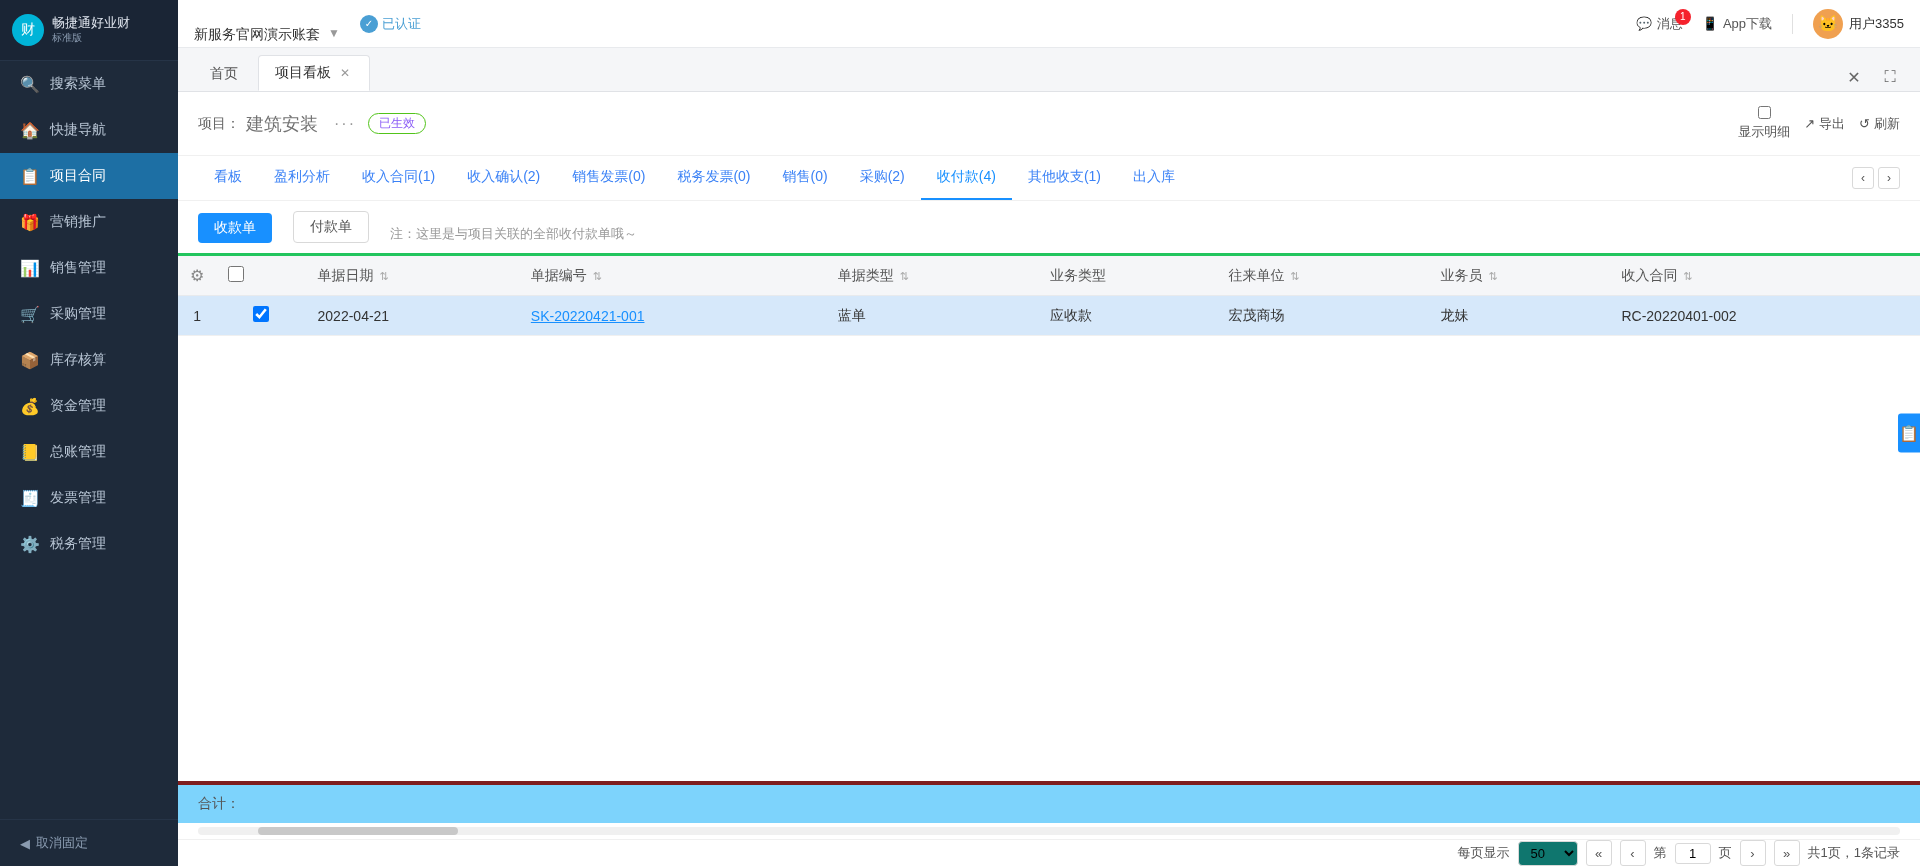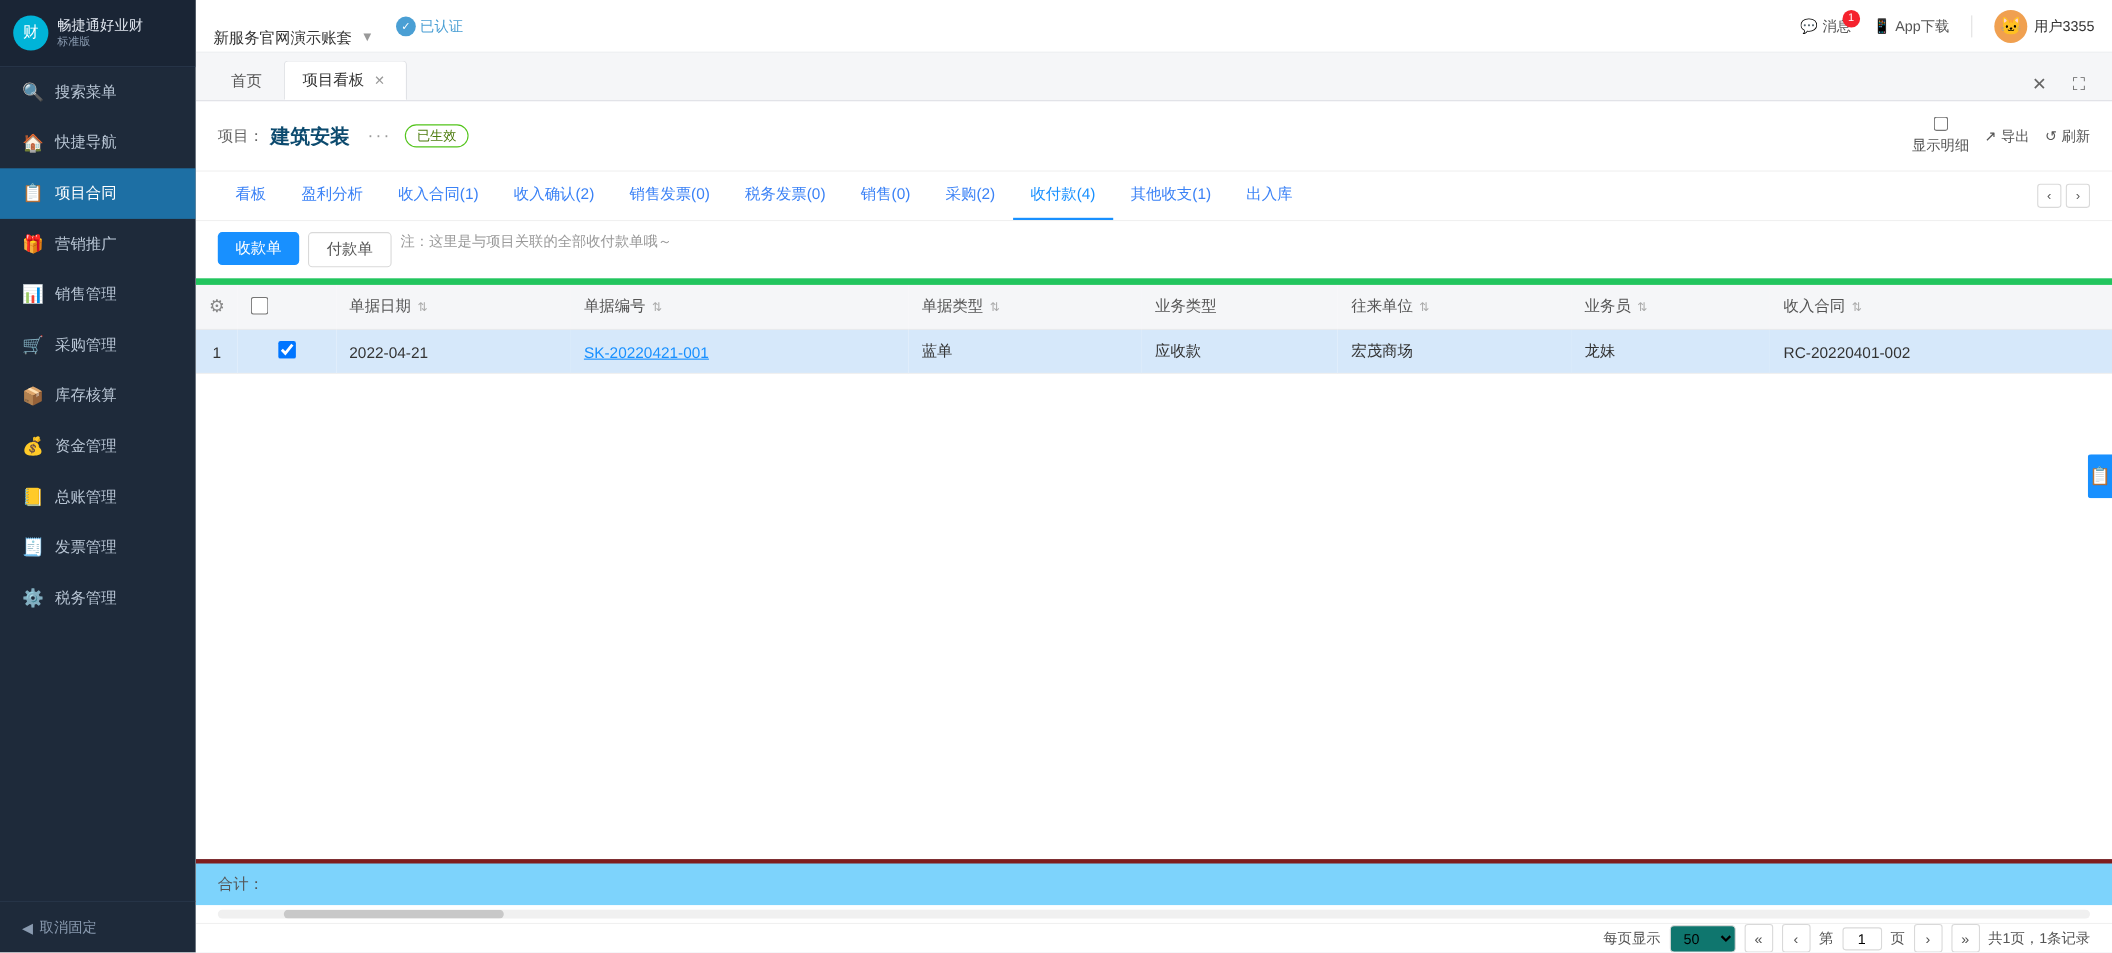--- a/index.html
+++ b/index.html
@@ -237,39 +237,39 @@
     
     .project-header {
       display: flex;
       align-items: center;
       padding: 14px 20px;
       border-bottom: 1px solid #f0f0f0;
       flex-shrink: 0;
     }
     .project-title {
       font-size: 18px;
-      font-weight: bold;
-      color: #0c4a6e;
+      font-weight: normal;
+      color: #737373;
     }
     .project-prefix {
       font-size: 14px;
       color: #666;
       margin-right: 6px;
     }
     .project-more {
       margin-left: 16px;
       color: #999;
       cursor: pointer;
       font-size: 16px;
       letter-spacing: 2px;
     }
     .project-status {
       margin-left: 12px;
       border: 1px solid #52c41a;
-      color: #4d7c0f;
+      color: #8b5cf6;
       border-radius: 12px;
       padding: 1px 10px;
       font-size: 12px;
     }
     .project-actions {
       margin-left: auto;
       display: flex;
       align-items: center;
       gap: 14px;
     }
@@ -327,25 +327,25 @@
       align-items: center;
       justify-content: center;
       cursor: pointer;
       color: #555;
       font-size: 12px;
     }
 
     
     .subtoolbar {
       display: flex;
-      align-items: flex-start;
+      align-items: flex-end;
       padding: 10px 20px;
-      gap: 8px;
-      flex-shrink: 0;
-      border-bottom: 6px solid #22c55e;
+      gap: 21px;
+      flex-shrink: 0;
+      border-bottom: 3px solid #22c55e;
     }
     .btn-primary {
       background: #1890ff;
       color: white;
       border: none;
       border-radius: 4px;
       padding: 6px 16px;
       cursor: pointer;
       font-size: 14px;
     }

